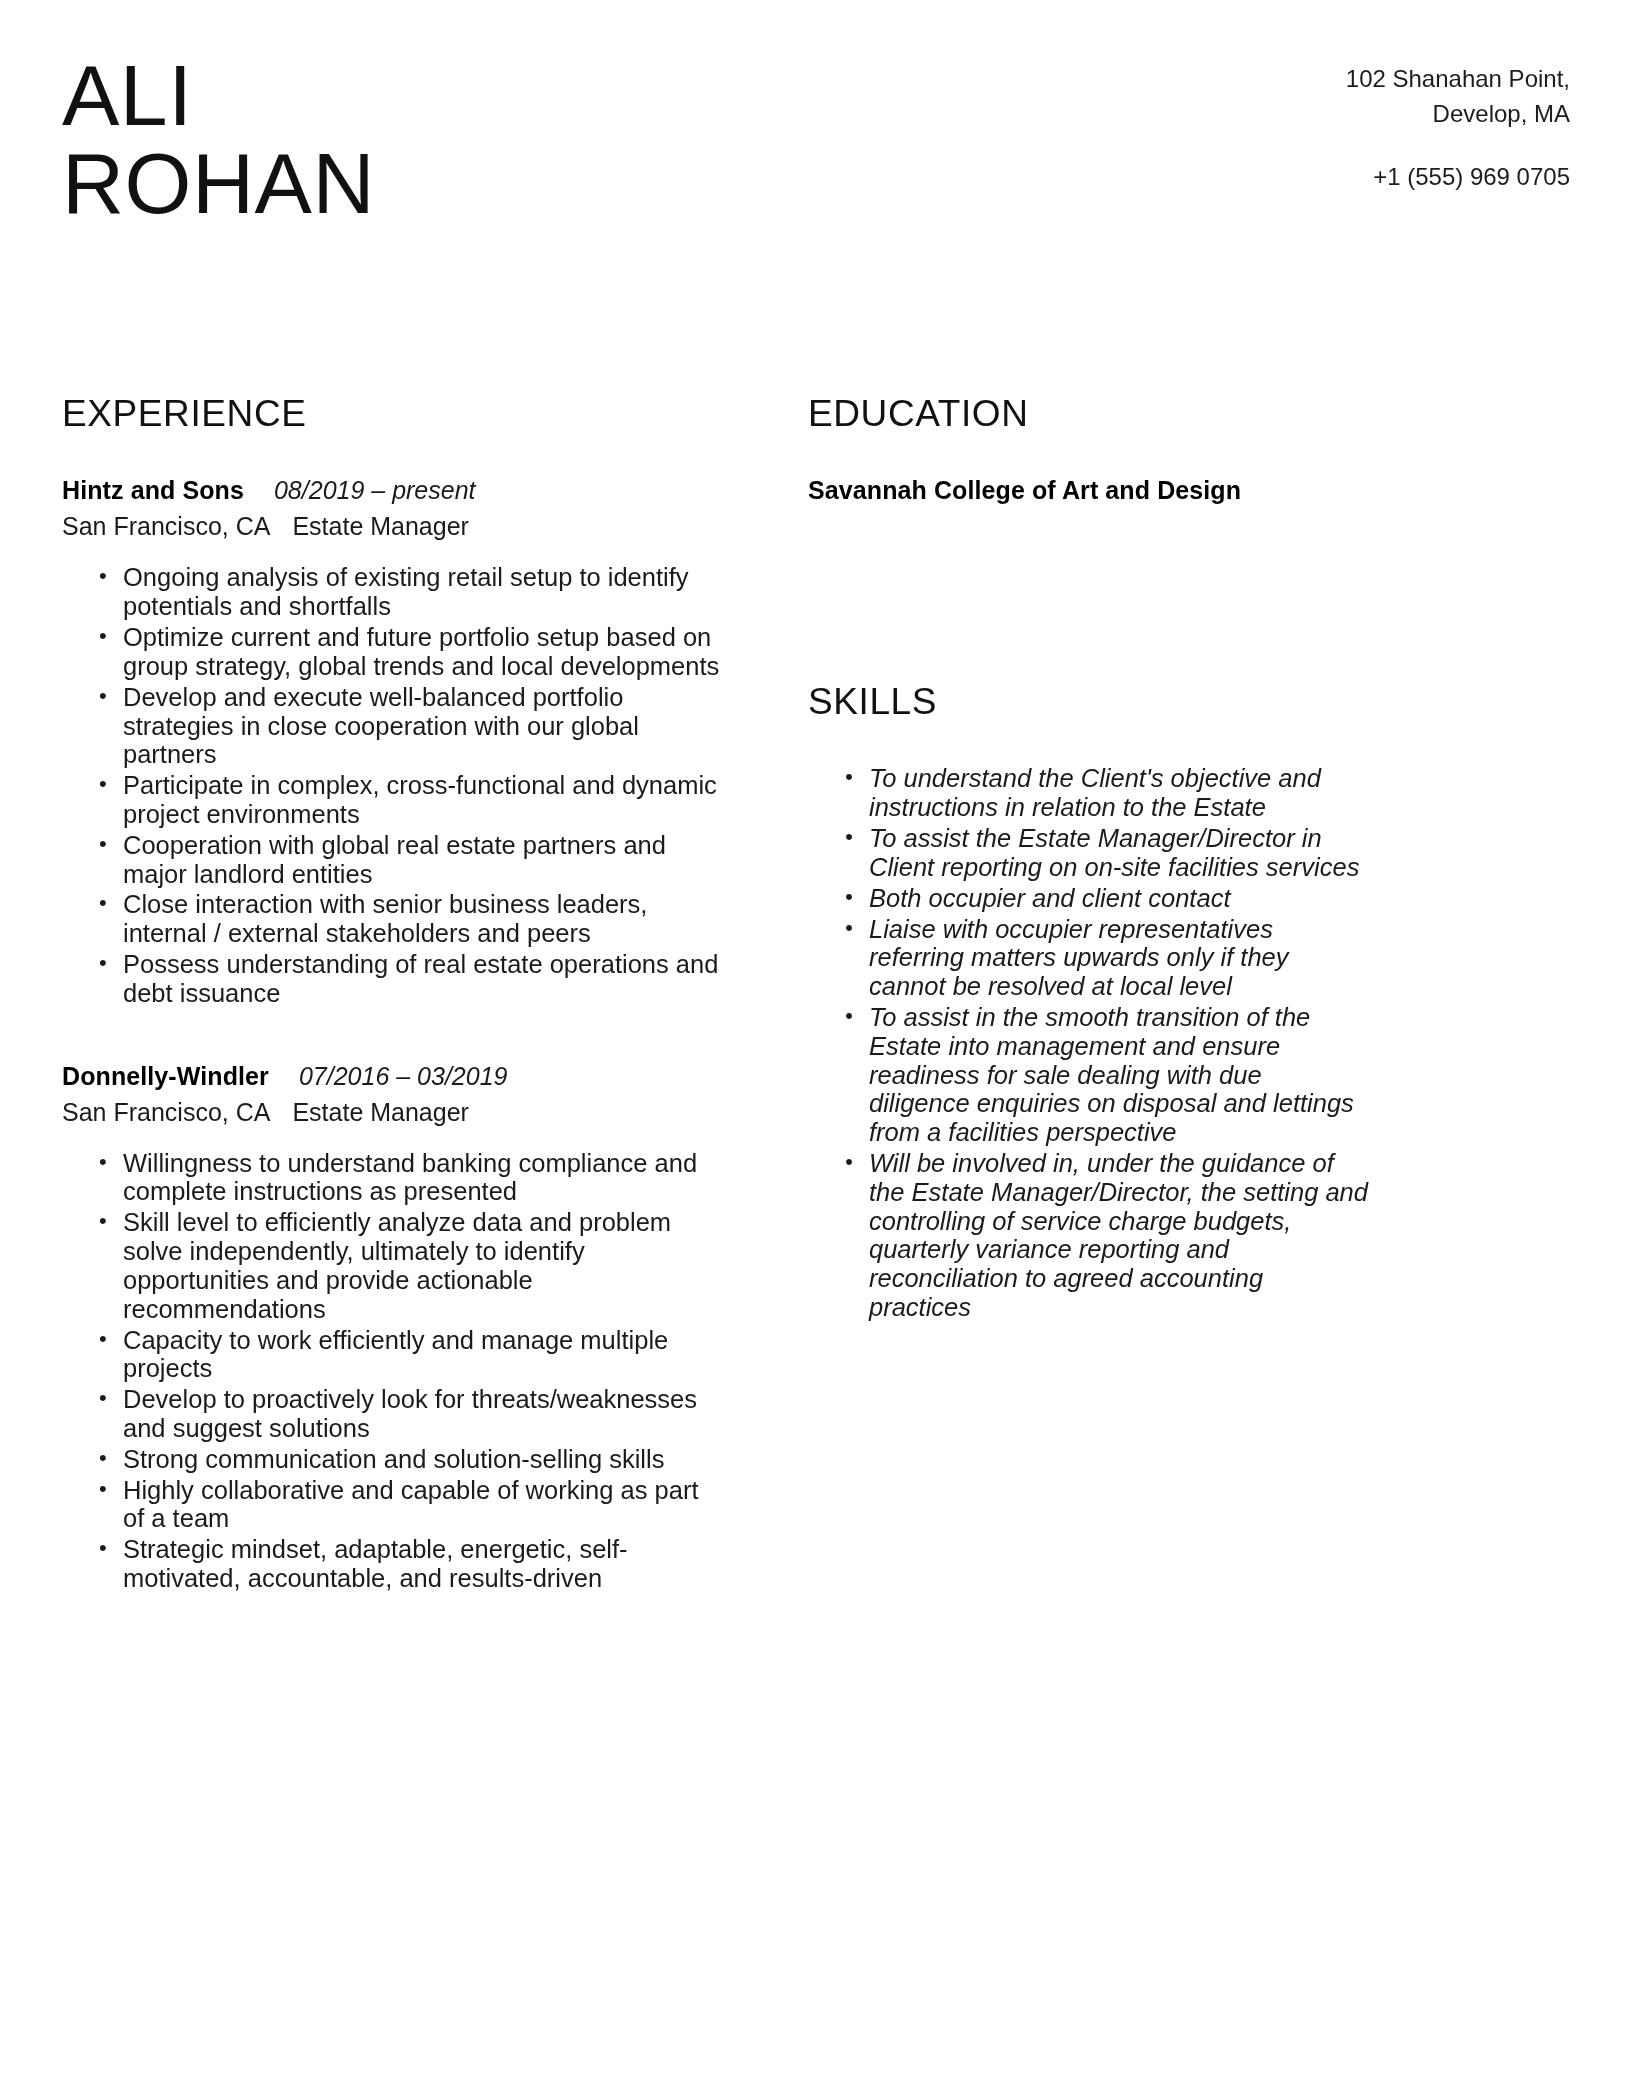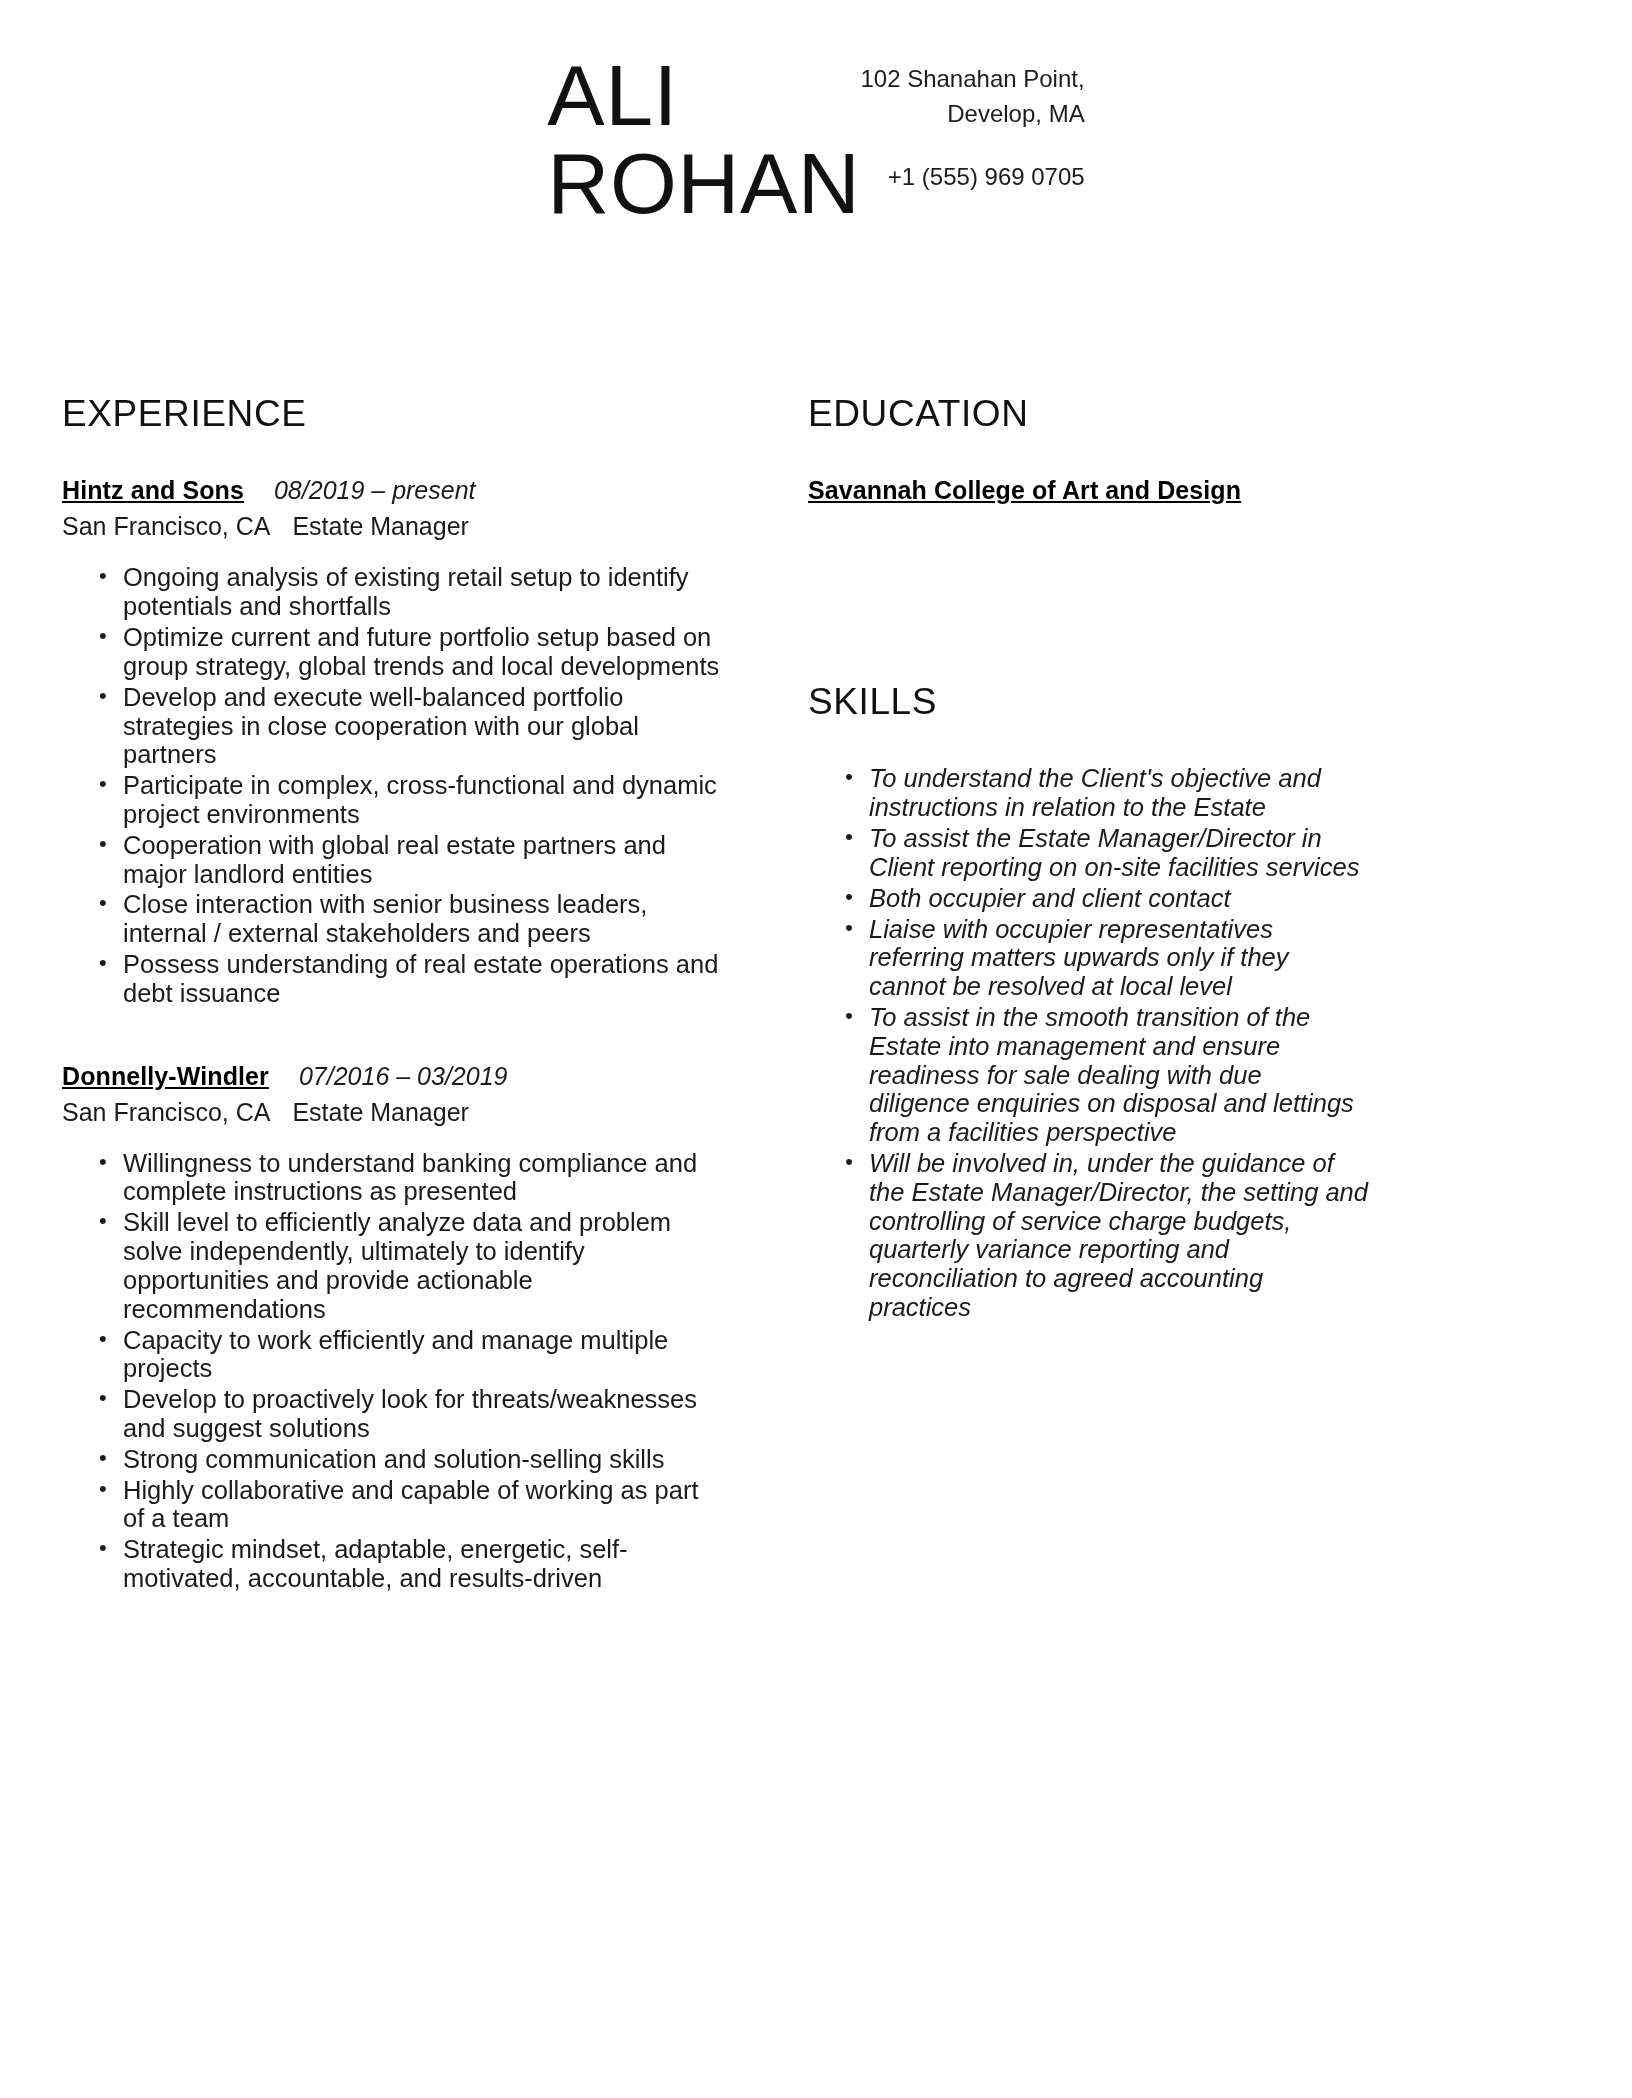--- a/index.html
+++ b/index.html
@@ -19,21 +19,21 @@
     background: #ffffff;
     box-sizing: border-box;
     padding: 0;
     overflow: hidden;
   }
 
   
   .header {
     display: flex;
     align-items: flex-start;
-    justify-content: center;
+    justify-content: space-between;
     padding: 52px 62px 0 62px;
   }
   .name-block {
     padding-left: 0;
   }
   .name-line {
     font-size: 86px;
     line-height: 1.02;
     font-weight: 300;
     letter-spacing: 0.5px;
@@ -91,21 +91,20 @@
   .entry-line1 {
     display: flex;
     align-items: baseline;
     margin-bottom: 7px;
   }
   .org {
     font-size: 25px;
     font-weight: bold;
     color: #000000;
     letter-spacing: 0.1px;
-    text-decoration: underline;
   }
   .dates {
     font-size: 25px;
     font-style: italic;
     font-weight: 400;
     color: #1b1b1b;
     margin-left: 30px;
     white-space: nowrap;
   }
   .entry-line2 {

